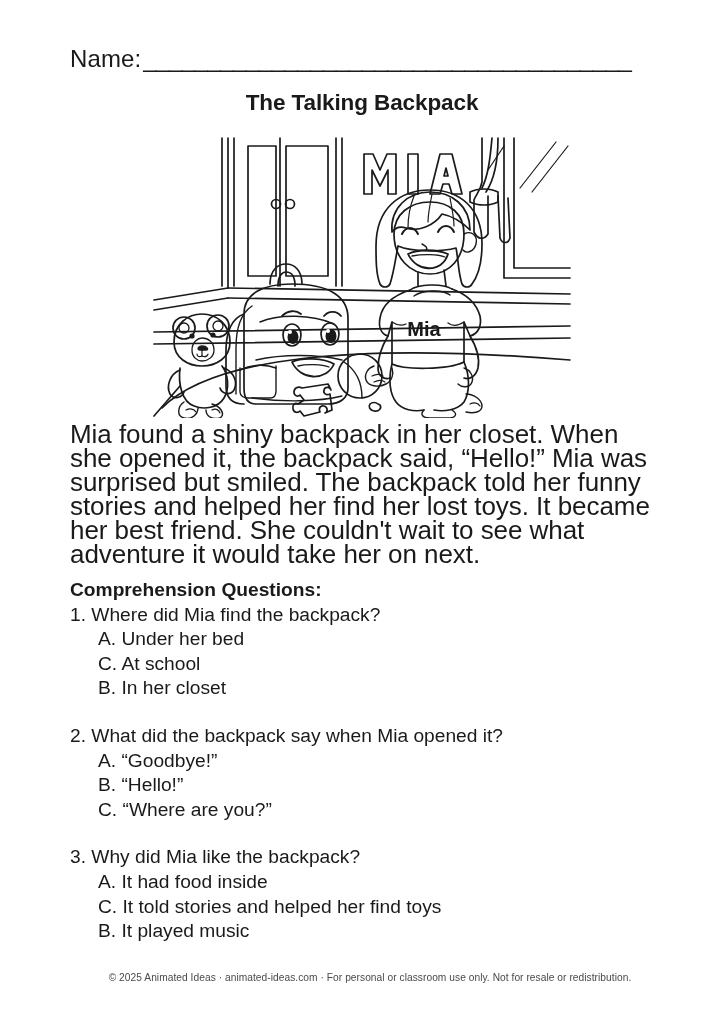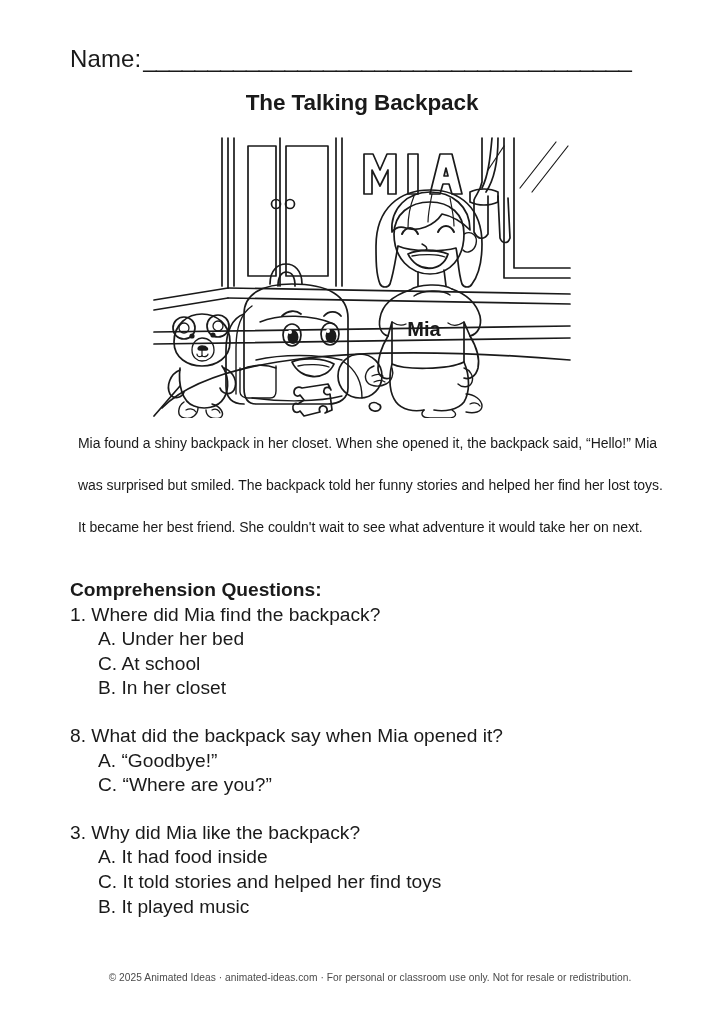--- a/index.html
+++ b/index.html
@@ -66,24 +66,23 @@
     width: 420px;
     height: 282px;
   }
 
   
   .story {
     position: absolute;
     left: 70px;
     top: 422px;
     width: 586px;
-    font-size: 14px;
-    line-height: 42px;
+    font-size: 26px;
+    line-height: 24px;
     letter-spacing: -0.05px;
-    margin-left: 8px;
   }
 
   
   .questions {
     position: absolute;
     left: 70px;
     top: 578px;
     width: 586px;
     font-size: 19.2px;
     line-height: 24.6px;
@@ -323,22 +322,23 @@
     <div class="q-heading">Comprehension Questions:</div>
 
     <div class="q-block">
       <div class="q-text">1. Where did Mia find the backpack?</div>
       <div class="q-option">A. Under her bed</div>
       <div class="q-option">C. At school</div>
       <div class="q-option">B. In her closet</div>
     </div>
 
     <div class="q-block">
-      <div class="q-text">8. What did the backpack say when Mia opened it?</div>
+      <div class="q-text">2. What did the backpack say when Mia opened it?</div>
       <div class="q-option">A. “Goodbye!”</div>
+      <div class="q-option">B. “Hello!”</div>
       <div class="q-option">C. “Where are you?”</div>
     </div>
 
     <div class="q-block">
       <div class="q-text">3. Why did Mia like the backpack?</div>
       <div class="q-option">A. It had food inside</div>
       <div class="q-option">C. It told stories and helped her find toys</div>
       <div class="q-option">B. It played music</div>
     </div>
   </div>

